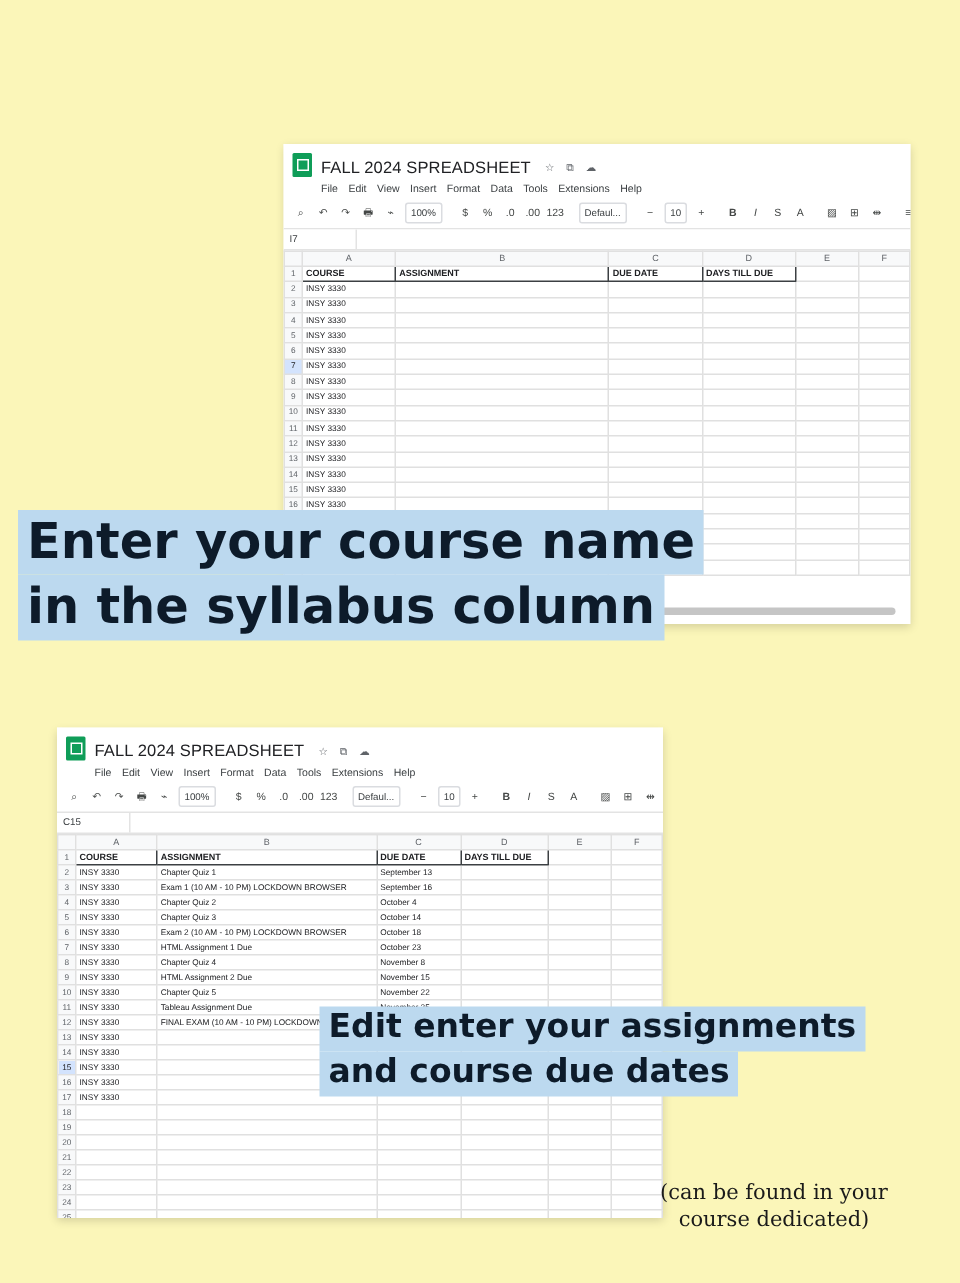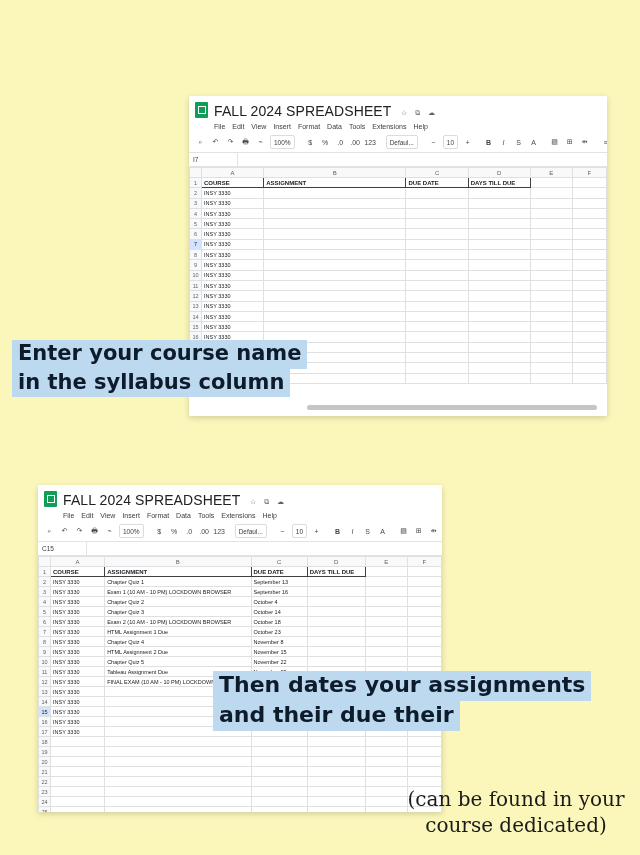--- a/index.html
+++ b/index.html
@@ -40,21 +40,21 @@
   .gs-logo:after {
     content: "";
     position: absolute;
     left: 2.5px; top: 4px;
     width: 8px; height: 8px;
     border: 1px solid #ffffff;
     box-sizing: border-box;
   }
   .title-block { flex: 1 1 auto; min-width: 0; }
   .doc-title {
-    font-size: 14px;
+    font-size: 11px;
     color: #202124;
     letter-spacing: .1px;
     white-space: nowrap;
   }
   .title-icons {
     display: inline-block;
     margin-left: 5px;
     color: #5f6368;
     font-size: 7px;
     letter-spacing: 3px;
@@ -194,31 +194,31 @@
     font-family: "DejaVu Sans", sans-serif;
     font-weight: bold;
     color: #0d1b2a;
     line-height: 1.22;
   }
   .caption span {
     background: #bcd9ef;
     padding: 1px 6px 2px 6px;
     display: inline-block;
   }
-  #caption-1 { left: 12px; top: 340px; font-size: 21px; }
+  #caption-1 { left: 12px; top: 340px; font-size: 33px; }
   #caption-2 { left: 213px; top: 671px; font-size: 22px; }
 
   #caption-3 {
     position: absolute;
     left: 396px;
     top: 786px;
     width: 240px;
     text-align: center;
     font-family: "DejaVu Serif", serif;
-    font-size: 20px;
+    font-size: 14px;
     color: #1a1a1a;
     line-height: 1.32;
   }
 </style>
 </head>
 <body>
 
 <div class="sheet-window" id="sheet-top">
 
   <div class="sheet-topbar">
@@ -795,20 +795,20 @@
           <td class="cell"></td>
           <td class="cell"></td>
           <td class="cell"></td>
         </tr>
       </tbody>
     </table>
 
 </div>
 
 <div class="caption" id="caption-2">
-  <span>Then dates your assignments</span><br>
-  <span>and their due their</span>
+  <span>Edit enter your assignments</span><br>
+  <span>and course due dates</span>
 </div>
 
 <div id="caption-3">
   <div>(can be found in your</div>
   <div>course dedicated)</div>
 </div>
 
 </body></html>

